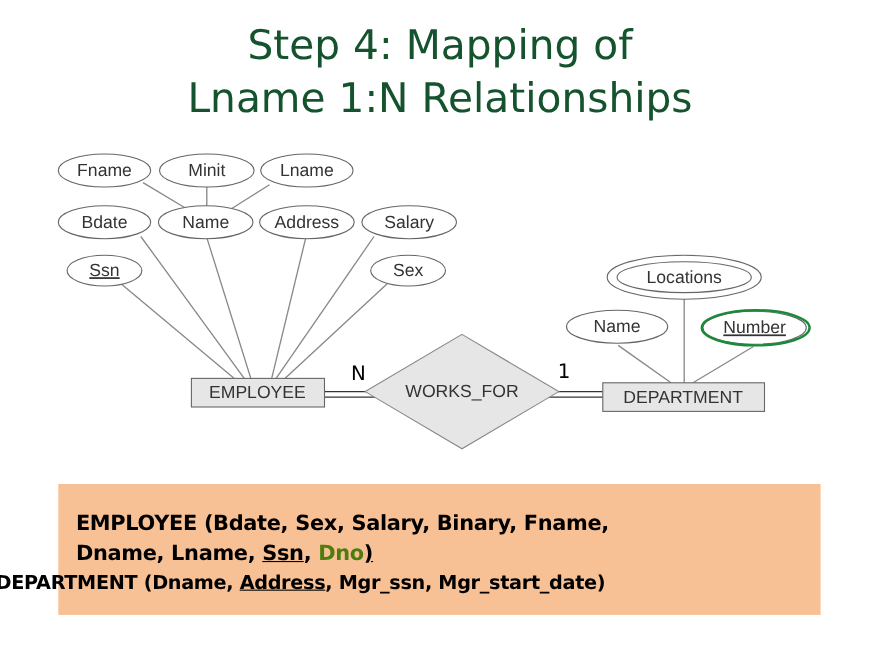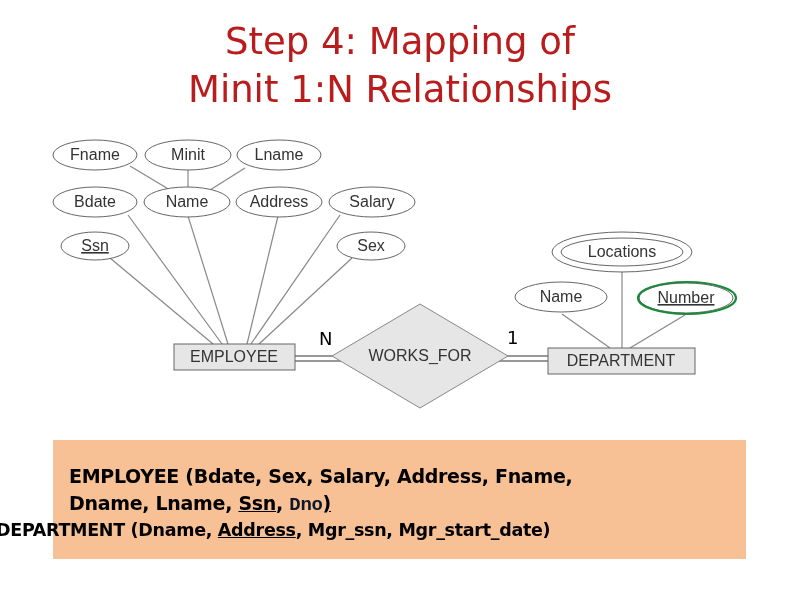--- a/index.html
+++ b/index.html
@@ -2,45 +2,45 @@
 <html><head>
 <meta charset="utf-8">
 <style>
   html, body { margin: 0; padding: 0; }
   body {
     width: 800px; height: 600px; background: #ffffff; position: relative; overflow: hidden;
     font-family: "DejaVu Sans", sans-serif;
   }
   .title {
     position: absolute; left: 0; top: 18px; width: 800px; text-align: center;
-    font-family: "DejaVu Sans", sans-serif; font-size: 37px; line-height: 48px; color: #b91c1c;
+    font-family: "DejaVu Sans", sans-serif; font-size: 37px; line-height: 48px; color: #14532d;
   }
   .diagram { position: absolute; left: 0; top: 0; width: 800px; height: 440px; }
   .er-text { font-family: "Liberation Sans", sans-serif; font-size: 16px; fill: #333; }
   .er-ent { font-family: "Liberation Sans", sans-serif; font-size: 16px; fill: #333; }
   .card { font-family: "DejaVu Sans", sans-serif; font-size: 18px; fill: #000; }
   .box {
     position: absolute; left: 53px; top: 440px; width: 693px; height: 119px; background: #f8c195;
   }
   .rel {
     position: absolute; font-family: "DejaVu Sans", sans-serif; font-weight: bold;
     font-size: 19px; color: #000; white-space: nowrap; letter-spacing: -0.3px;
   }
   .rel .u { text-decoration: underline; }
-  .rel .red { color: #0f172a; font-family: Liberation Mono, monospace; }
+  .rel .red { color: #4d7c0f; }
   .r1 { left: 69px; top: 465px; }
   .r2 { left: 69px; top: 492px; }
   .r3 { left: -4px; top: 520px; font-size: 17.5px; }
 </style>
 </head>
 <body>
 
 <div class="title">
   <div>Step 4: Mapping of</div>
-  <div>Minit 1:N Relationships</div>
+  <div>Lname 1:N Relationships</div>
 </div>
 
 <svg class="diagram" width="800" height="440" viewBox="0 0 800 440">
   <g stroke="#888" stroke-width="1.2" fill="none">
 
     <line x1="130" y1="166" x2="170" y2="190"></line>
     <line x1="188" y1="168" x2="188" y2="188"></line>
     <line x1="245" y1="168" x2="210" y2="190"></line>
 
     <line x1="128" y1="215" x2="222" y2="344"></line>
@@ -126,15 +126,15 @@
   </g>
 
   <g>
     <rect x="548" y="348" width="147" height="26" fill="#e6e6e6" stroke="#666"></rect>
     <text class="er-ent" x="621" y="366" text-anchor="middle">DEPARTMENT</text>
   </g>
 </svg>
 
 <div class="box"></div>
 
-<div class="rel r1">EMPLOYEE (Bdate, Sex, Salary, Address, Fname,</div>
+<div class="rel r1">EMPLOYEE (Bdate, Sex, Salary, Binary, Fname,</div>
 <div class="rel r2"><span>Dname, Lname, </span><span class="u">Ssn</span><span>, </span><span class="red">Dno</span><span class="u">)</span></div>
 <div class="rel r3"><span>DEPARTMENT (Dname, </span><span class="u">Address</span><span>, Mgr_ssn, Mgr_start_date)</span></div>
 
 </body></html>

